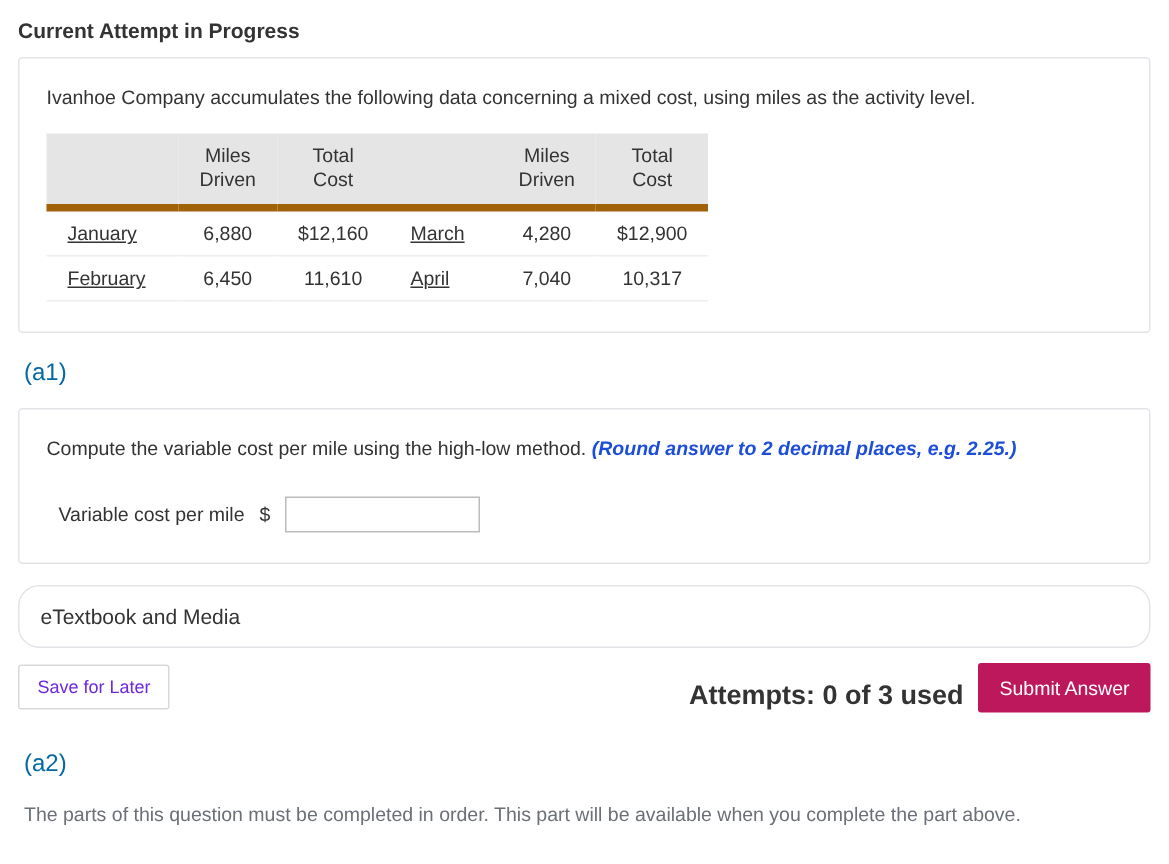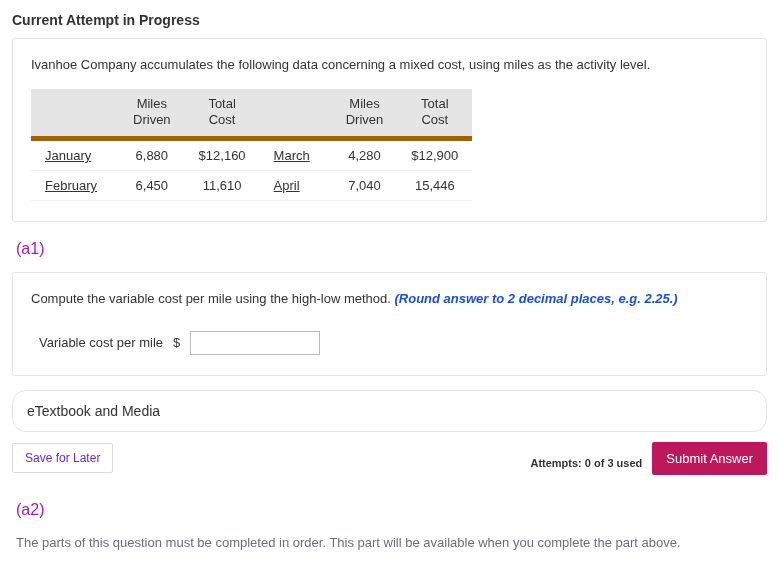--- a/index.html
+++ b/index.html
@@ -45,21 +45,21 @@
   }
   table.data tbody td {
     border-bottom: 1px solid #eee;
   }
   table.data tbody td.month {
     text-align: left;
     padding-right: 22px;
     text-decoration: underline;
   }
   .part-label {
-    color: #a21caf;
+    color: #0369a1;
     font-weight: 400;
     font-size: 16px;
     margin: 4px 0 14px 4px;
   }
   .subcard {
     border: 1px solid #e2e4e8;
     border-radius: 3px;
     padding: 16px 18px;
     margin: 0 0 14px 0;
   }
@@ -110,21 +110,21 @@
     border-radius: 2px;
     cursor: pointer;
   }
   .right-cluster {
     display: flex;
     align-items: center;
     gap: 10px;
   }
   .attempts {
     font-weight: 700;
-    font-size: 11px;
+    font-size: 18px;
     margin-top: 10px;
   }
   .submit-btn {
     background: #be185d;
     color: #fff;
     border: none;
     font-size: 13px;
     padding: 9px 14px;
     border-radius: 2px;
     cursor: pointer;
@@ -163,21 +163,21 @@
         <td class="month">March</td>
         <td>4,280</td>
         <td>$12,900</td>
       </tr>
       <tr>
         <td class="month">February</td>
         <td>6,450</td>
         <td>11,610</td>
         <td class="month">April</td>
         <td>7,040</td>
-        <td>15,446</td>
+        <td>10,317</td>
       </tr>
     </tbody>
   </table>
 </div>
 
 <div class="part-label">(a1)</div>
 
 <div class="subcard">
   <p class="prompt">
     <span>Compute the variable cost per mile using the high-low method.</span>

